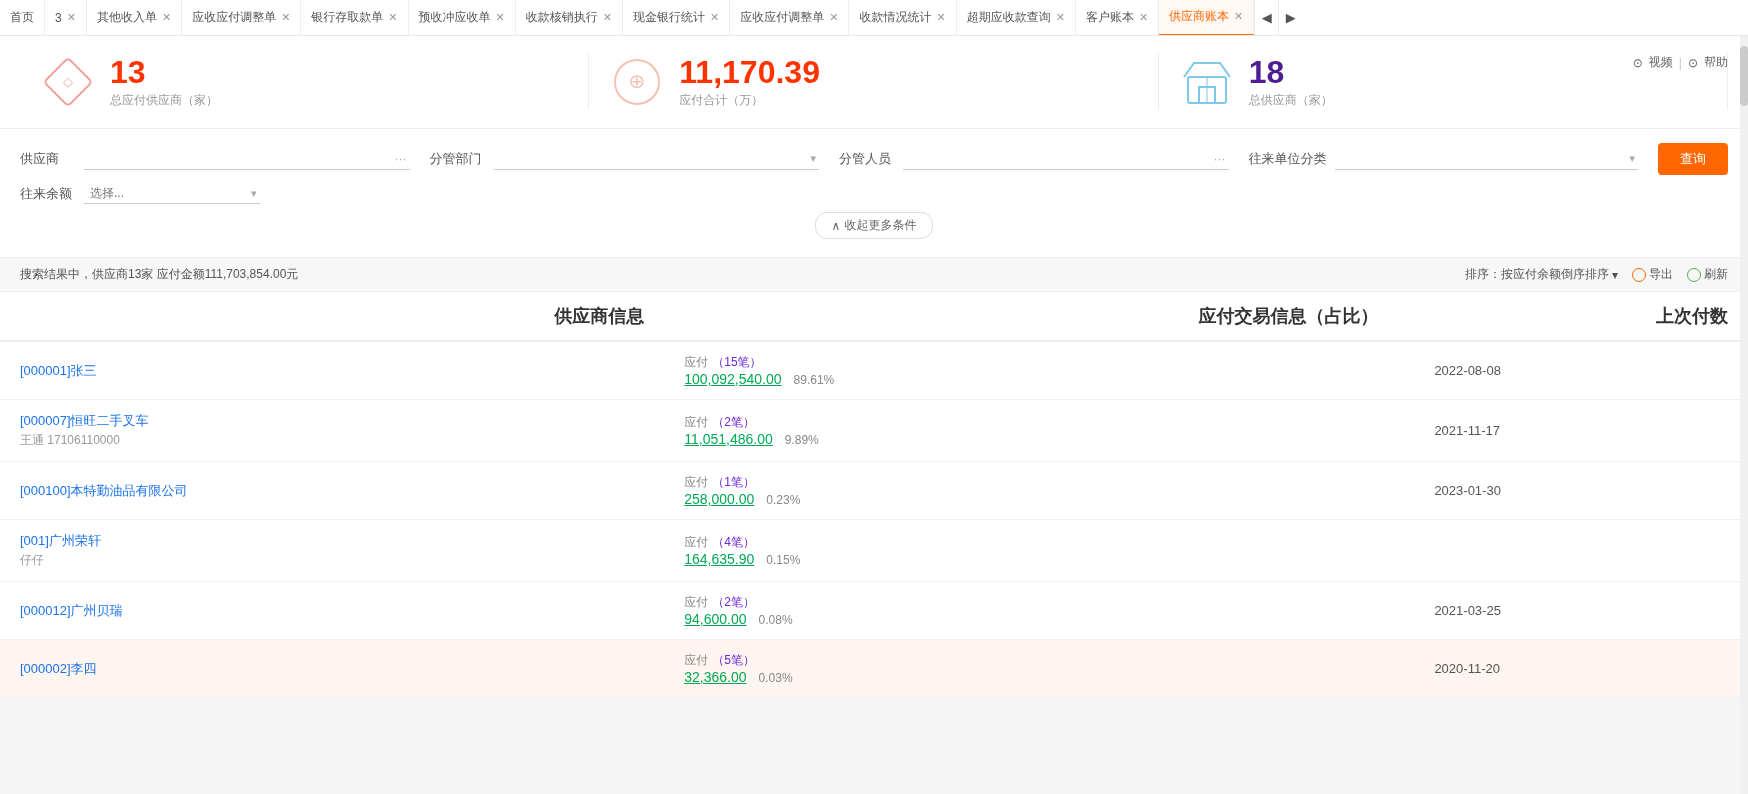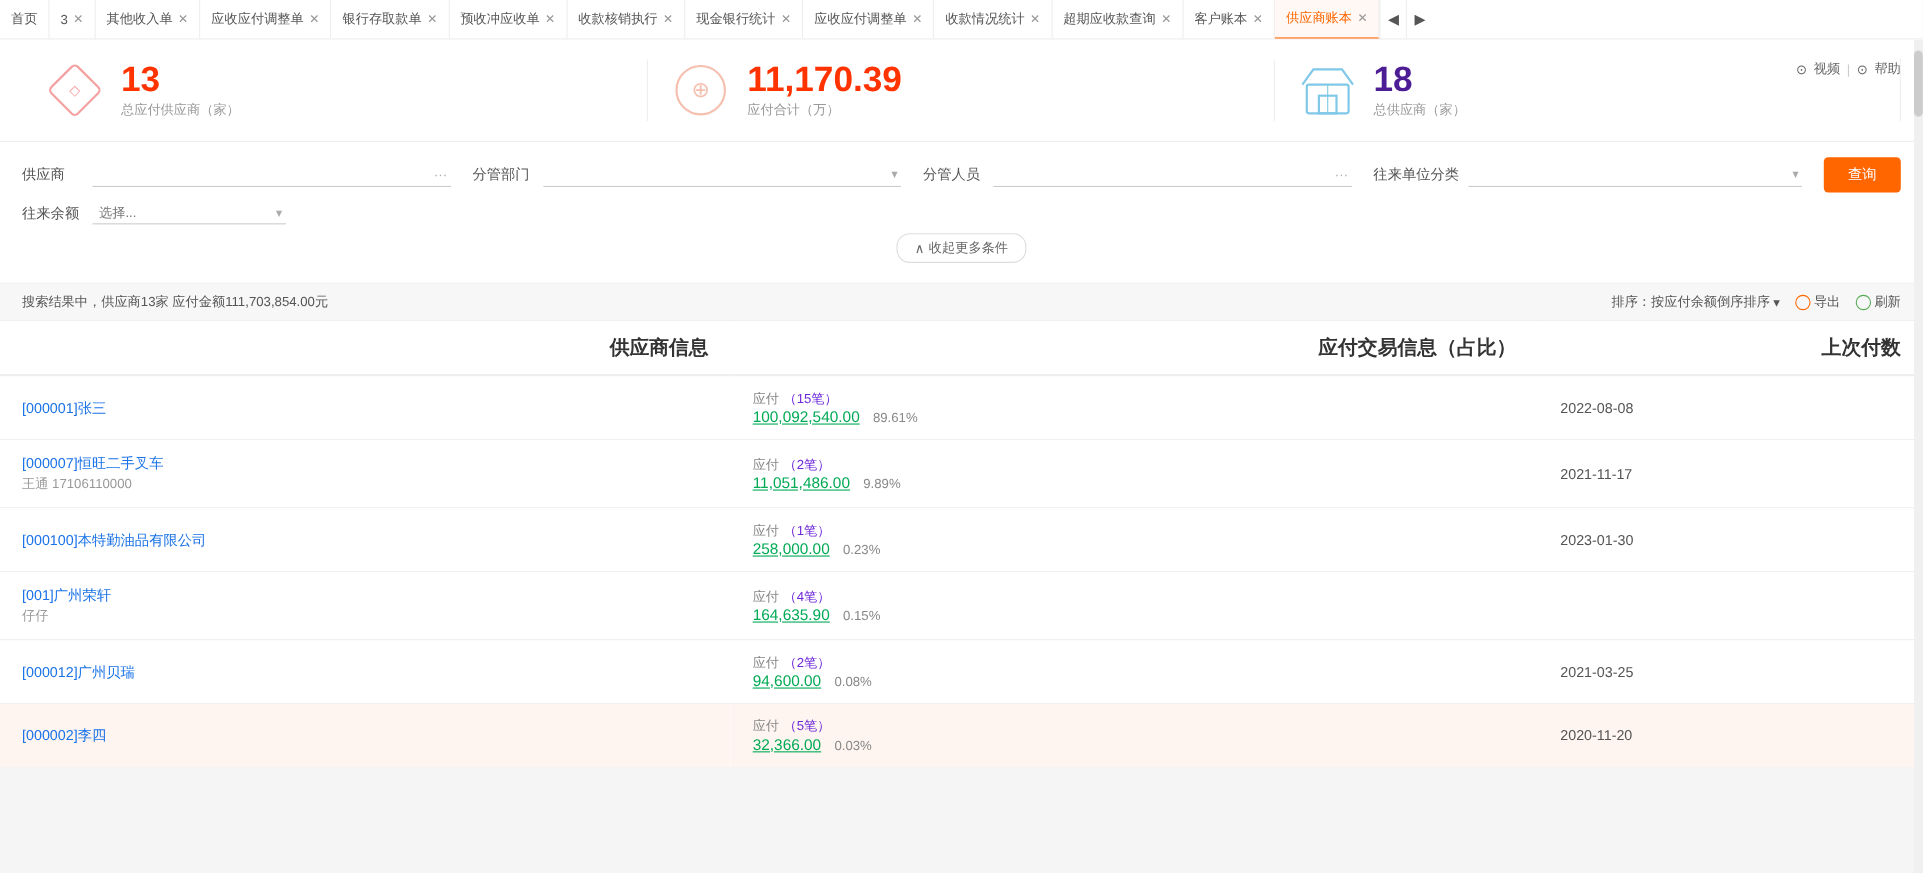--- a/index.html
+++ b/index.html
@@ -244,21 +244,21 @@
     .supplier-link {
       color: #1a73e8;
       text-decoration: none;
       cursor: pointer;
     }
     .supplier-sub { font-size: 12px; color: #999; margin-top: 2px; }
     .amount-green { color: #00aa55; text-decoration: underline; cursor: pointer; font-size: 14px; }
     .tx-label { color: #888; font-size: 12px; }
     .tx-count { color: #6d28d9; font-size: 12px; margin-left: 4px; }
     .pct { color: #888; font-size: 12px; margin-left: 12px; }
-    .date-val { color: #555; font-size: 13px; }
+    .date-val { color: #555; font-size: 13px; margin-left: 16px; }
 
     
     .scroll-right {
       width: 8px;
       background: #f0f0f0;
       position: fixed;
       right: 0;
       top: 36px;
       bottom: 0;
     }

